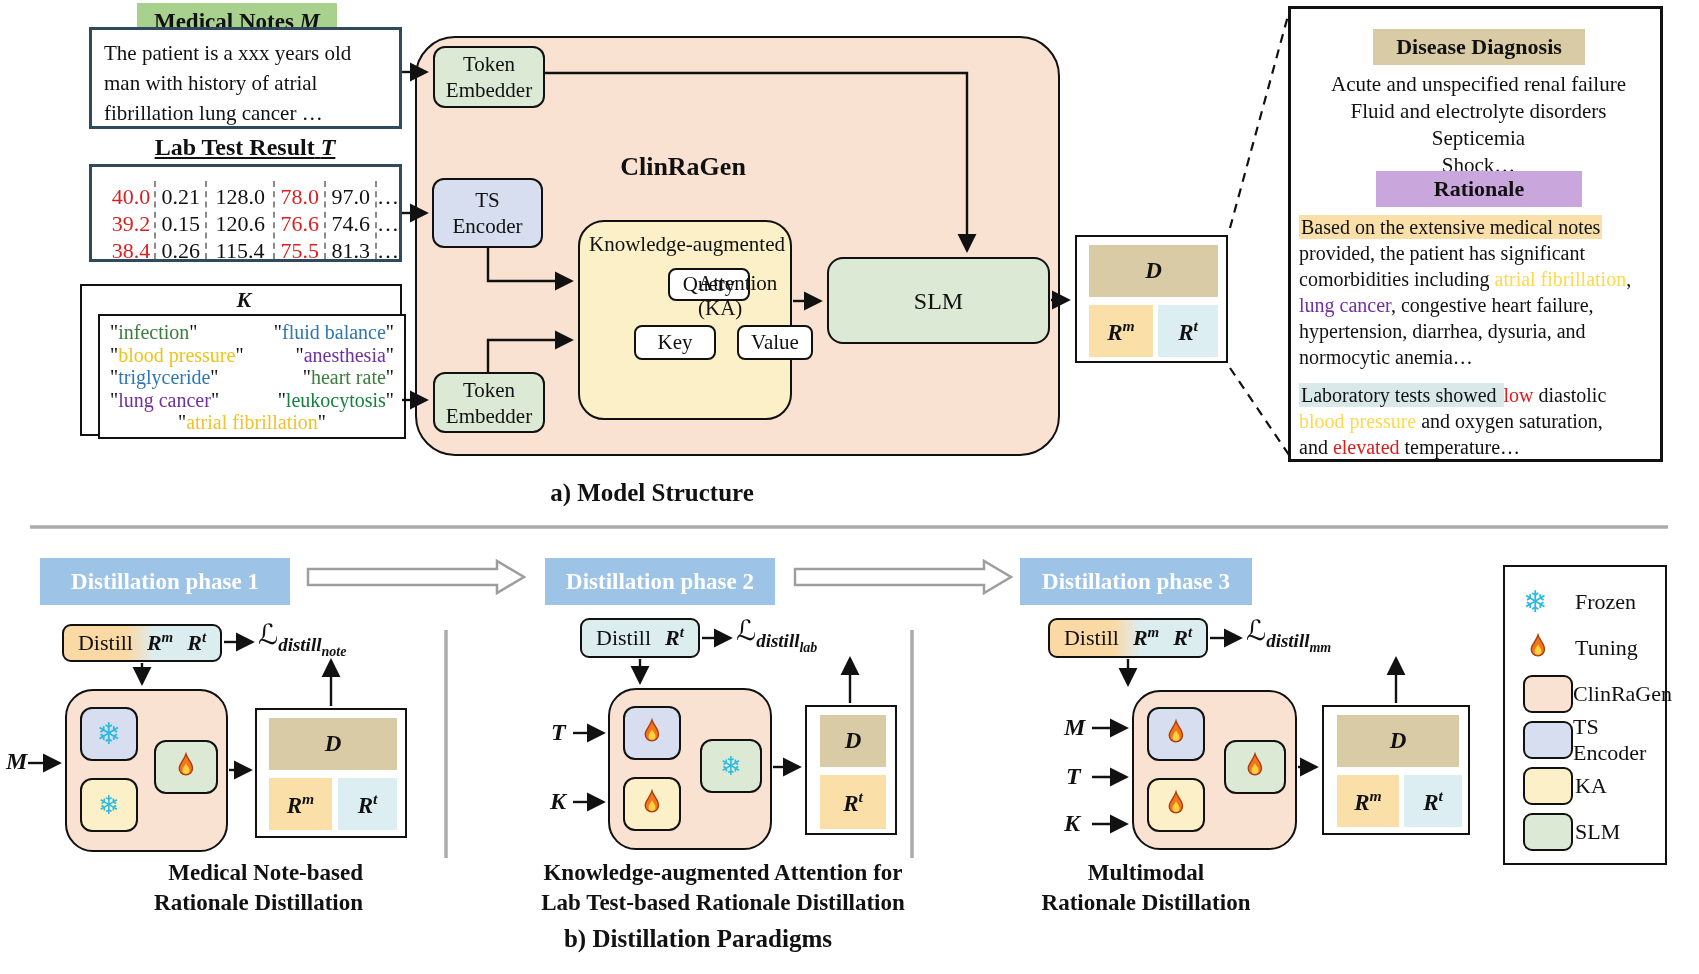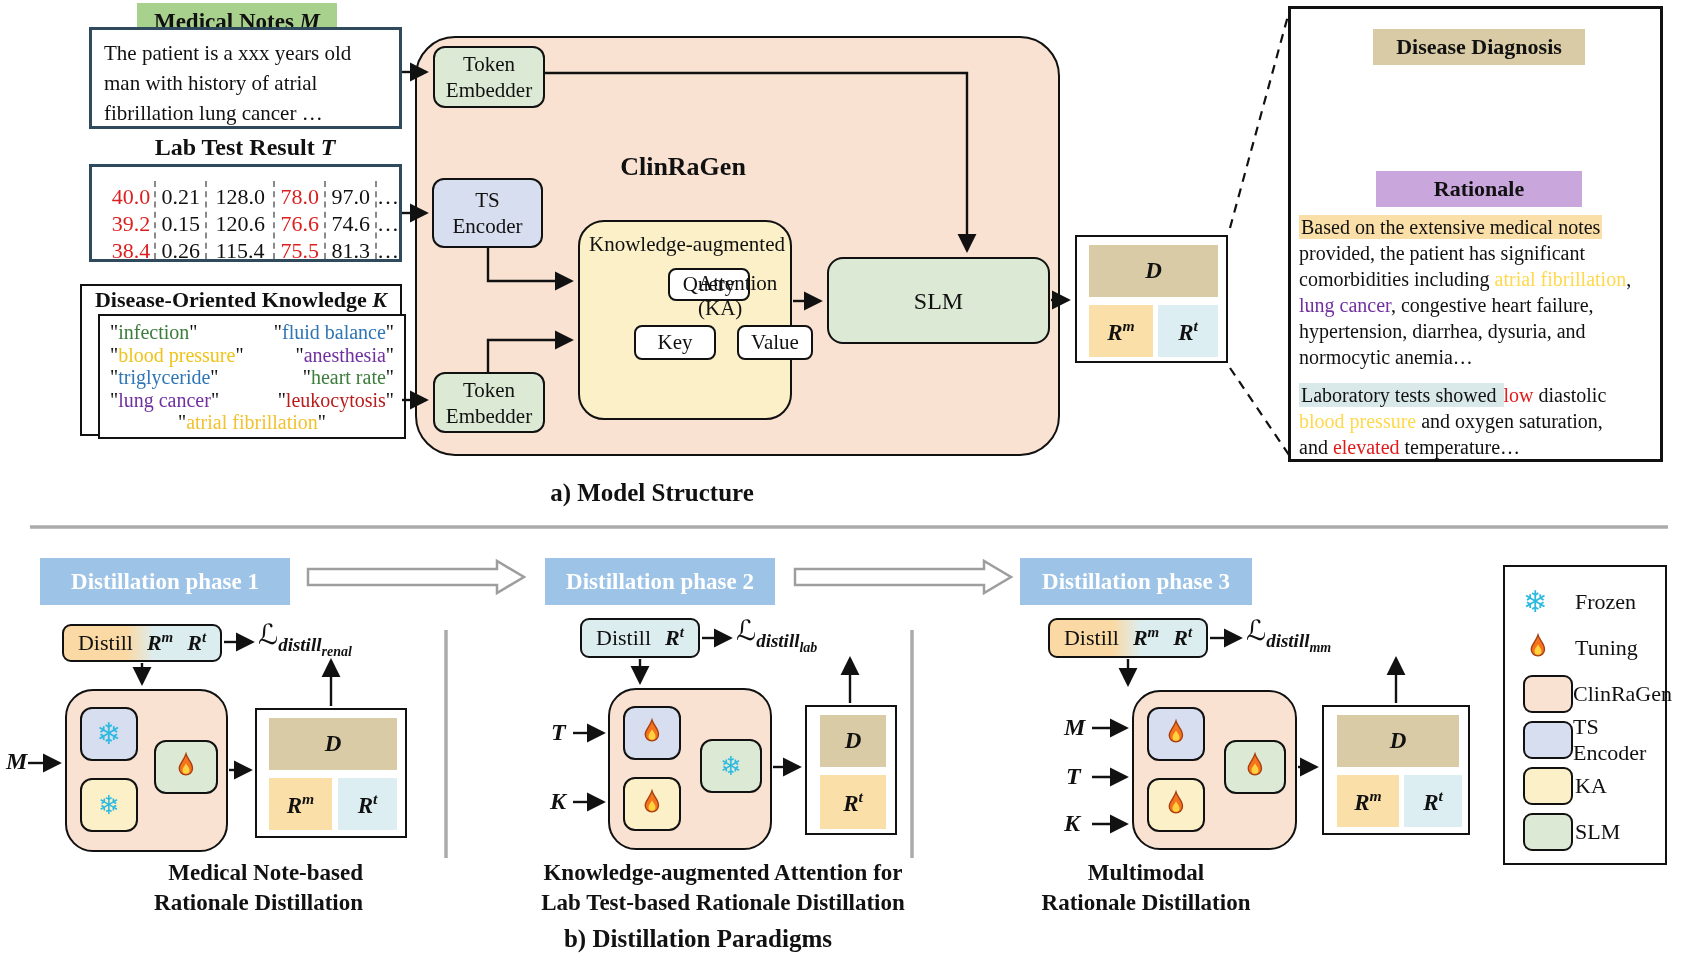--- a/index.html
+++ b/index.html
@@ -91,21 +91,21 @@
 
   <div class="abs green-head ctr" style="left:137px;top:3px;width:200px;height:38px;">
     <span>Medical Notes</span>&nbsp;<span class="var">M</span>
   </div>
   <div class="abs dark-box note-text" style="left:89px;top:27px;width:313px;height:102px;">
     <div>The patient is a  xxx years old</div>
     <div>man with history of atrial</div>
     <div>fibrillation lung cancer …</div>
   </div>
 
-  <div class="abs sec-title ctr" style="left:95px;top:133px;width:300px;height:28px;">
+  <div class="abs sec-title ctr" style="left:95px;top:133px;width:300px;height:28px;text-decoration:underline;">
     <span>Lab Test Result</span>&nbsp;<span class="var">T</span>
   </div>
   <div class="abs dark-box lab-wrap" style="left:89px;top:164px;width:313px;height:98px;">
       <div class="lab-col red">
         <div>40.0</div>
         <div>39.2</div>
         <div>38.4</div>
       </div>
       <div class="lab-col">
         <div>0.21</div>
@@ -129,38 +129,38 @@
       </div>
       <div class="lab-col">
         <div>…</div>
         <div>…</div>
         <div>…</div>
       </div>
     </div>
 
   <div class="abs" style="left:80px;top:284px;width:322px;height:152px;border:2.5px solid #111;background:#fff;">
     <div class="ctr" style="height:28px;font-weight:bold;font-size:22px;">
-      <span>Disease-Oriented Knowledge</span>&nbsp;<span class="var">K</span>
+      &nbsp;<span class="var">K</span>
     </div>
     <div class="k-inner" style="position:absolute;left:16px;top:28px;width:284px;height:116px;">
         <div class="k-row">
           <span><span class="k-q">"</span><span style="color: rgb(60, 125, 60);">infection</span><span class="k-q">"</span></span>
           <span><span class="k-q">"</span><span style="color: rgb(46, 117, 182);">fluid balance</span><span class="k-q">"</span></span>
         </div>
         <div class="k-row">
           <span><span class="k-q">"</span><span style="color: rgb(239, 195, 25);">blood pressure</span><span class="k-q">"</span></span>
           <span><span class="k-q">"</span><span style="color: rgb(112, 48, 160);">anesthesia</span><span class="k-q">"</span></span>
         </div>
         <div class="k-row">
           <span><span class="k-q">"</span><span style="color: rgb(46, 117, 182);">triglyceride</span><span class="k-q">"</span></span>
           <span><span class="k-q">"</span><span style="color: rgb(60, 125, 60);">heart rate</span><span class="k-q">"</span></span>
         </div>
         <div class="k-row">
           <span><span class="k-q">"</span><span style="color: rgb(112, 48, 160);">lung cancer</span><span class="k-q">"</span></span>
-          <span><span class="k-q">"</span><span style="color: #b91c1c;">leukocytosis</span><span class="k-q">"</span></span>
+          <span><span class="k-q">"</span><span style="color: #15803d;">leukocytosis</span><span class="k-q">"</span></span>
         </div>
         <div class="k-row center">
           <span><span class="k-q">"</span><span style="color: rgb(242, 193, 46);">atrial fibrillation</span><span class="k-q">"</span></span>
         </div>
       </div>
   </div>
 
   <div class="abs clin-bg" style="left:415px;top:36px;width:645px;height:420px;"></div>
   <div class="abs clin-label ctr" style="left:583px;top:152px;width:200px;height:30px;">ClinRaGen</div>
 
@@ -202,38 +202,44 @@
     <div class="abs blk blk-rm" style="left:12px;top:68px;width:64px;height:52px;">
       <span class="rv"><span>R</span><sup>m</sup></span>
     </div>
     <div class="abs blk blk-rt" style="left:81px;top:68px;width:60px;height:52px;">
       <span class="rv"><span>R</span><sup>t</sup></span>
     </div>
   </div>
 
   <div class="abs panel" style="left:1288px;top:6px;width:375px;height:456px;">
     <div class="abs dd-head ctr" style="left:82px;top:20px;width:212px;height:36px;">Disease Diagnosis</div>
+    <div class="abs diag-list" style="left:0;top:62px;width:375px;">
+        <div>Acute and unspecified renal failure</div>
+        <div>Fluid and electrolyte disorders</div>
+        <div>Septicemia</div>
+        <div>Shock…</div>
+      </div>
     <div class="abs rat-head ctr" style="left:85px;top:162px;width:206px;height:36px;">Rationale</div>
     <div class="abs rat-text" style="left:8px;top:205px;width:360px;"><span style="background: rgb(251, 223, 168); padding: 1px 2px;">Based on the extensive medical notes</span><br><span>provided, the patient has significant</span><br><span>comorbidities including </span><span style="color: rgb(255, 216, 77);">atrial fibrillation</span><span>,</span><br><span style="color: rgb(112, 48, 160);">lung cancer</span><span>, congestive heart failure,</span><br><span>hypertension, diarrhea, dysuria, and</span><br><span>normocytic anemia…</span></div>
     <div class="abs rat-text" style="left:8px;top:373px;width:360px;"><span style="background: rgb(217, 232, 232); padding: 1px 2px;">Laboratory tests showed </span><span style="color: rgb(224, 27, 27);">low</span><span> diastolic</span><br><span style="color: rgb(255, 216, 77);">blood pressure</span><span> and oxygen saturation,</span><br><span>and </span><span style="color: rgb(224, 27, 27);">elevated</span><span> temperature…</span></div>
   </div>
 
   <div class="abs cap" style="left:452px;top:478px;width:400px;font-size:25px;">a) Model Structure</div>
 
   <div class="abs phase-head ctr" style="left:40px;top:558px;width:250px;height:47px;">Distillation phase 1</div>
   <div class="abs phase-head ctr" style="left:545px;top:558px;width:230px;height:47px;">Distillation phase 2</div>
   <div class="abs phase-head ctr" style="left:1020px;top:558px;width:232px;height:47px;">Distillation phase 3</div>
 
   <div class="abs distill-box grad-split" style="left:62px;top:624px;width:160px;height:38px;">
     <span>Distill</span>
     <span class="rv"><span>R</span><sup>m</sup></span>
     <span class="rv"><span>R</span><sup>t</sup></span>
   </div>
   <div class="abs loss" style="left:258px;top:618px;">
-    <span class="cal">ℒ</span><span class="lsub"><span>distill</span><span class="lsub2">renal</span></span>
+    <span class="cal">ℒ</span><span class="lsub"><span>distill</span><span class="lsub2">note</span></span>
   </div>
   <div class="abs pink-round" style="left:65px;top:689px;width:163px;height:163px;">
     <div class="abs mini ts-bg" style="left:13px;top:16px;width:58px;height:54px;">
       <span class="snow">❄</span>
     </div>
     <div class="abs mini" style="left:13px;top:87px;width:58px;height:54px;background:#FBF0C7;">
       <span class="snow small">❄</span>
     </div>
     <div class="abs mini" style="left:87px;top:49px;width:64px;height:54px;background:#DCE9D5;">
       <svg class="flame" viewBox="0 0 24 24">

